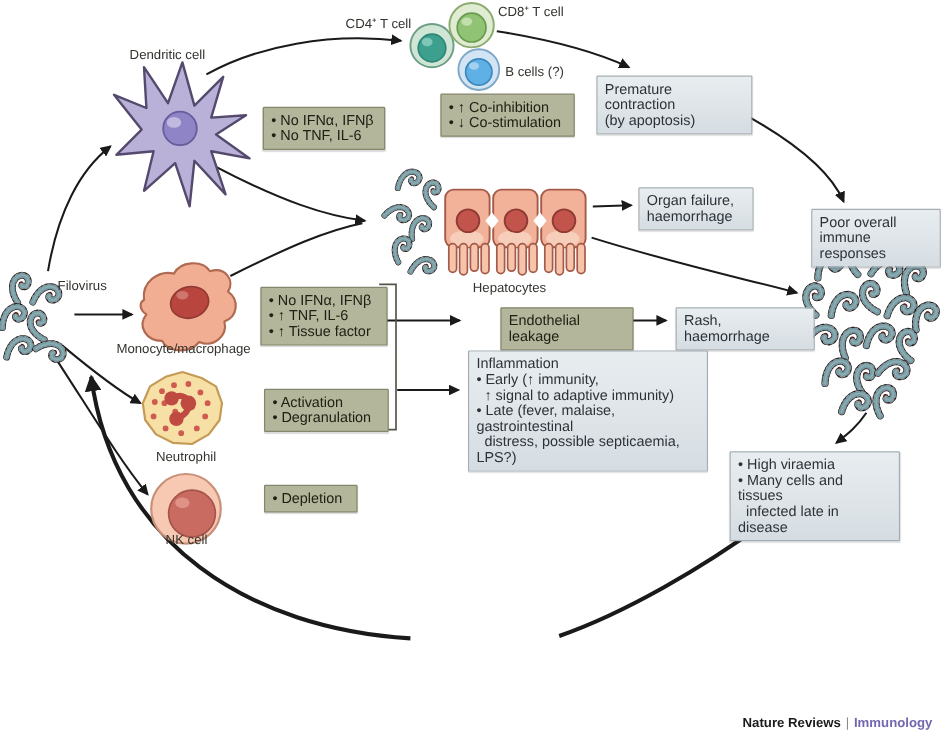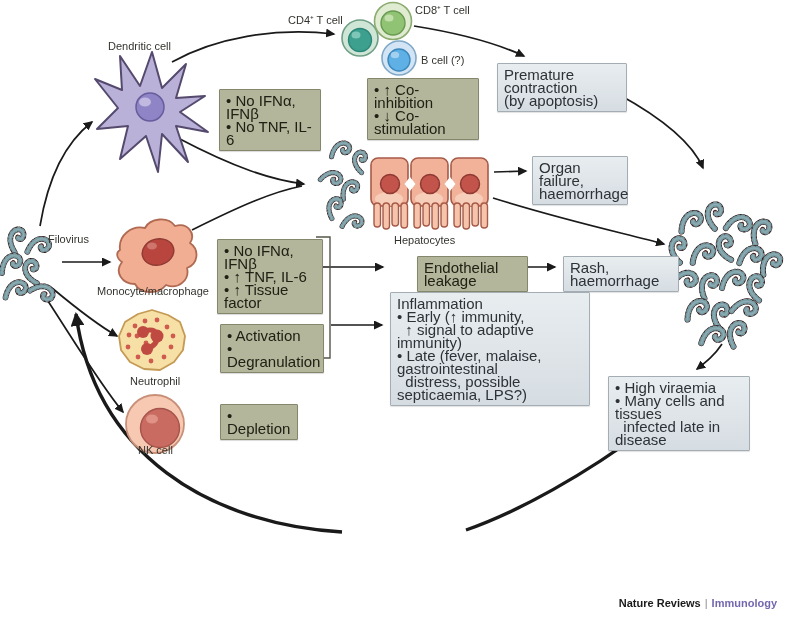--- a/index.html
+++ b/index.html
@@ -1,20 +1,20 @@
 <!DOCTYPE html>
 <html><head>
 <meta charset="utf-8">
 <style>
   html,body{margin:0;padding:0;background:#fff;}
   #fig{position:relative;width:785px;height:619px;background:#fff;overflow:hidden;
        font-family:"Liberation Sans",sans-serif;}
   #art{position:absolute;left:0;top:0;}
   .lbl{position:absolute;font-size:11px;color:#33332e;white-space:nowrap;line-height:12px;}
-  .box{position:absolute;font-size:15px;line-height:13px;white-space:pre-wrap;
+  .box{position:absolute;font-size:12px;line-height:13px;white-space:pre-wrap;
        padding:4px 6px;border-radius:1px;}
   .box-olive{background:#b4b69b;border:1px solid #85876c;color:#202014;
              box-shadow:0 1px 1px rgba(0,0,0,.15);margin-left:24px;}
   .box-light{background:linear-gradient(#e8edf0,#d6dde2);border:1px solid #a3adb3;color:#2c3237;
              box-shadow:0 1px 1px rgba(0,0,0,.12);}
   #footer{position:absolute;right:8px;top:597px;font-size:11px;font-weight:bold;white-space:nowrap;padding-left:48px;}
   #footer .brand{color:#1a1a1a;}
   #footer .sep{color:#8b8b8b;font-weight:normal;padding:0 4px;}
   #footer .journal{color:#7467b0;}
 </style>
@@ -199,21 +199,21 @@
       <use href="#virion" transform="translate(744,308) rotate(50) scale(0.95)"></use>
       <use href="#virion" transform="translate(712,336) rotate(30) scale(0.95)"></use>
       <use href="#virion" transform="translate(736,334) rotate(-15) scale(0.95)"></use>
     </g>
   </svg>
 
   <div class="lbl" style="left:48px;top:233px;">Filovirus</div>
   <div class="lbl" style="left:108px;top:40px;">Dendritic cell</div>
   <div class="lbl" style="left:288px;top:14px;">CD4⁺ T cell</div>
   <div class="lbl" style="left:415px;top:4px;">CD8⁺ T cell</div>
-  <div class="lbl" style="left:421px;top:54px;">B cell (?)</div>
+  <div class="lbl" style="left:421px;top:54px;">B cells (?)</div>
   <div class="lbl" style="left:394px;top:234px;">Hepatocytes</div>
   <div class="lbl" style="left:97px;top:285px;">Monocyte/macrophage</div>
   <div class="lbl" style="left:130px;top:375px;">Neutrophil</div>
   <div class="lbl" style="left:138px;top:444px;">NK cell</div>
 
   <div class="box box-olive" style="left:195px;top:89px;width:88px;">• No IFNα, IFNβ
 • No TNF, IL-6</div>
   <div class="box box-olive" style="left:343px;top:78px;width:98px;">• ↑ Co-inhibition
 • ↓ Co-stimulation</div>
   <div class="box box-olive" style="left:193px;top:239px;width:92px;">• No IFNα, IFNβ
@@ -221,20 +221,22 @@
 • ↑ Tissue factor</div>
   <div class="box box-olive" style="left:393px;top:256px;width:97px;">Endothelial leakage</div>
   <div class="box box-olive" style="left:196px;top:324px;width:90px;">• Activation
 • Degranulation</div>
   <div class="box box-olive" style="left:196px;top:404px;width:64px;">• Depletion</div>
 
   <div class="box box-light" style="left:497px;top:63px;width:116px;">Premature contraction
 (by apoptosis)</div>
   <div class="box box-light" style="left:532px;top:156px;width:82px;">Organ failure,
 haemorrhage</div>
+  <div class="box box-light" style="left:676px;top:174px;width:94px;">Poor overall
+immune responses</div>
   <div class="box box-light" style="left:563px;top:256px;width:102px;">Rash, haemorrhage</div>
   <div class="box box-light" style="left:390px;top:292px;width:186px;">Inflammation
 • Early (↑ immunity,
   ↑ signal to adaptive immunity)
 • Late (fever, malaise, gastrointestinal
   distress, possible septicaemia, LPS?)</div>
   <div class="box box-light" style="left:608px;top:376px;width:128px;">• High viraemia
 • Many cells and tissues
   infected late in disease</div>
 

